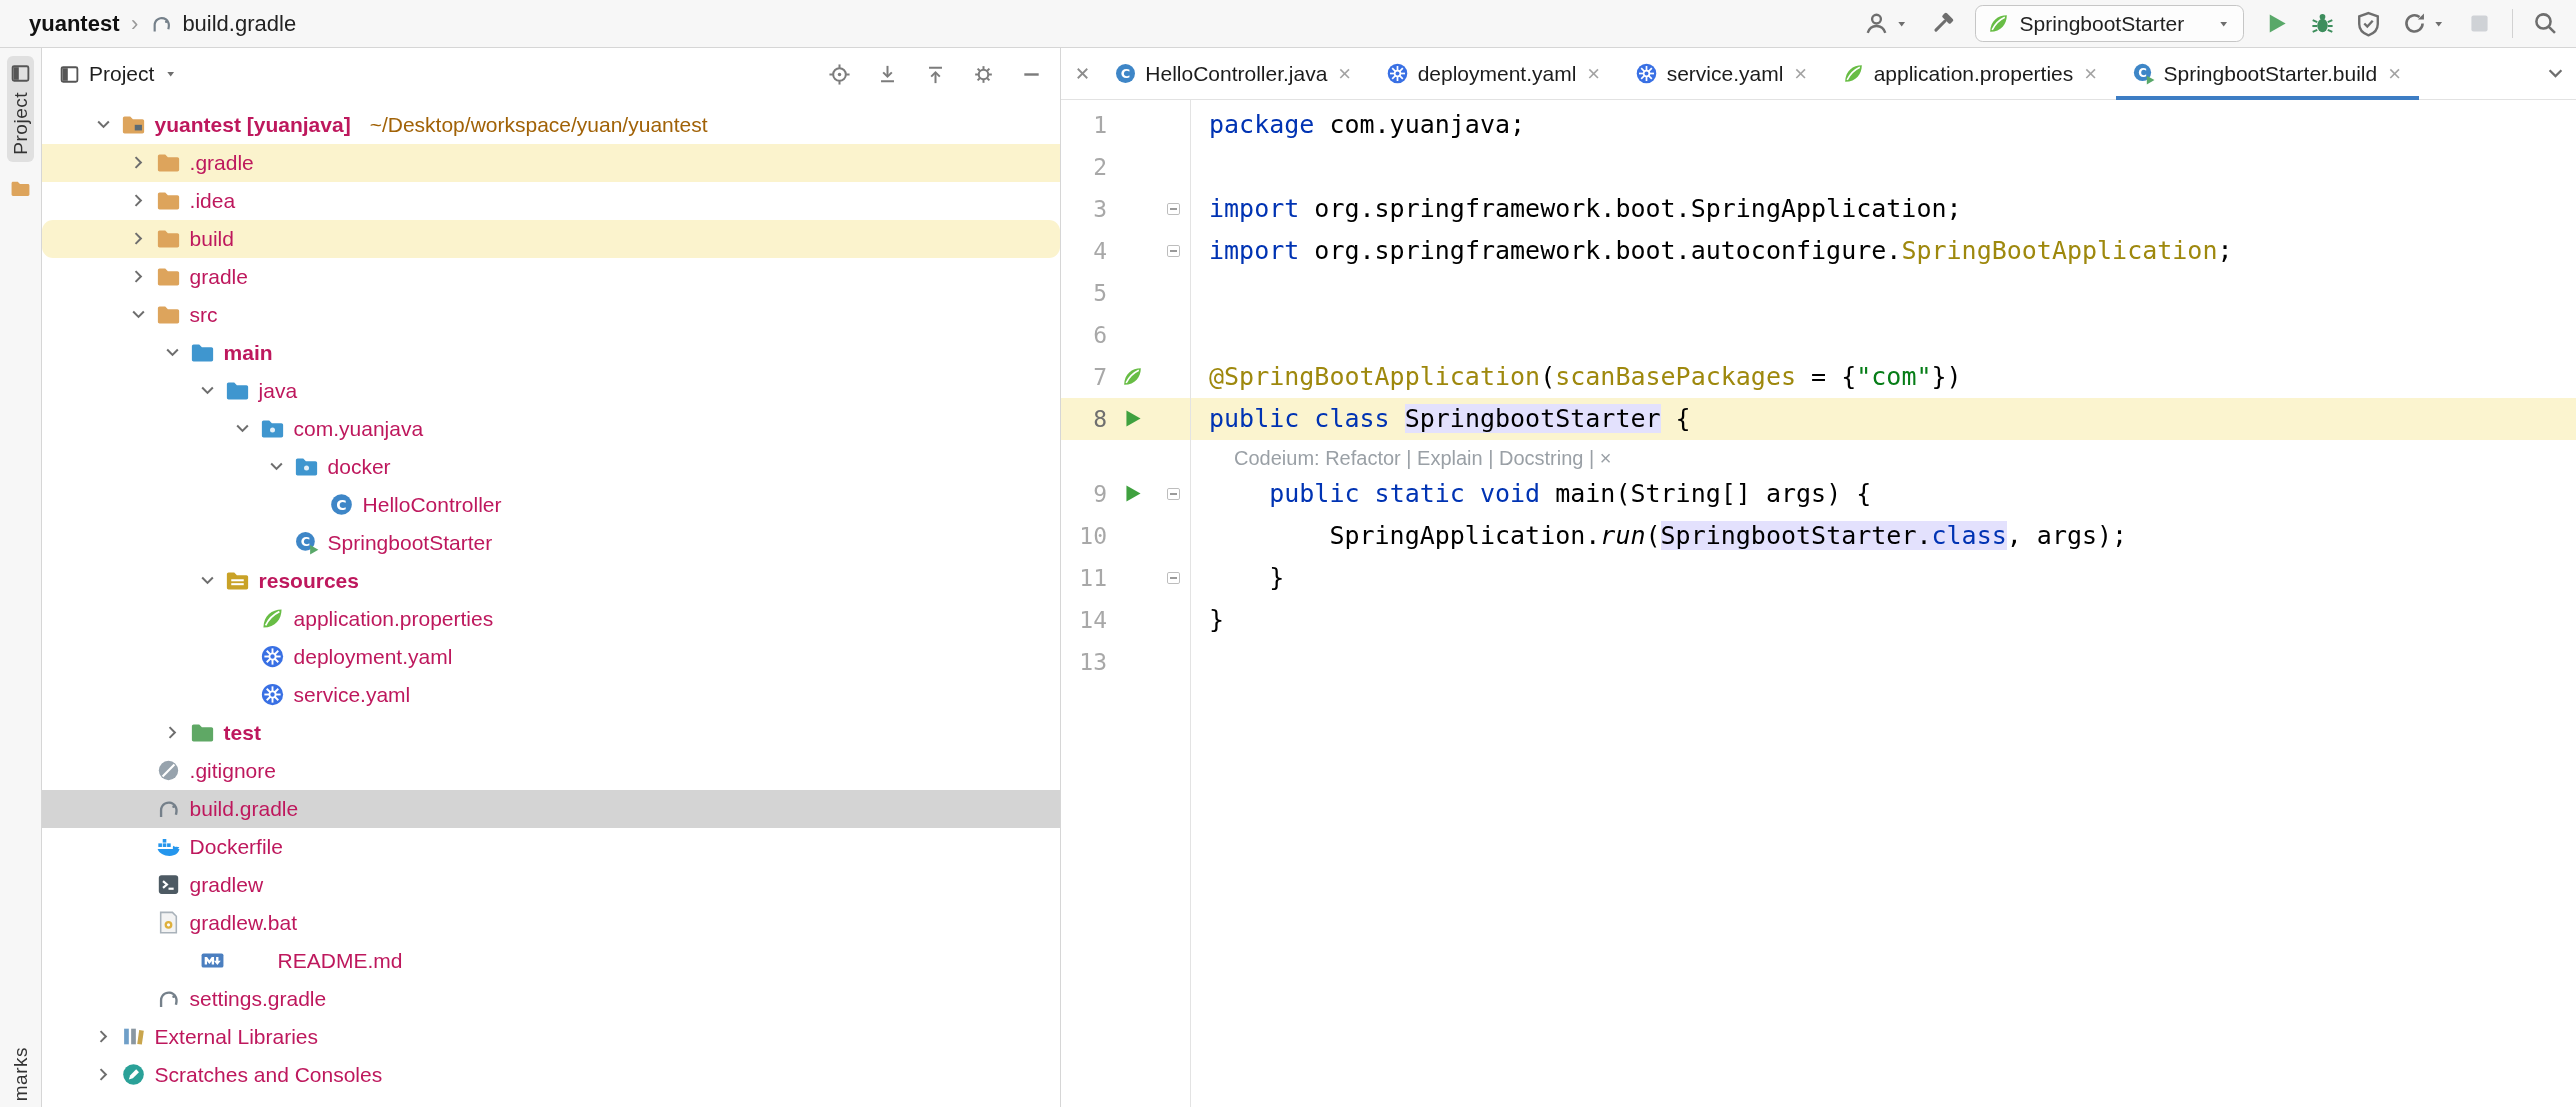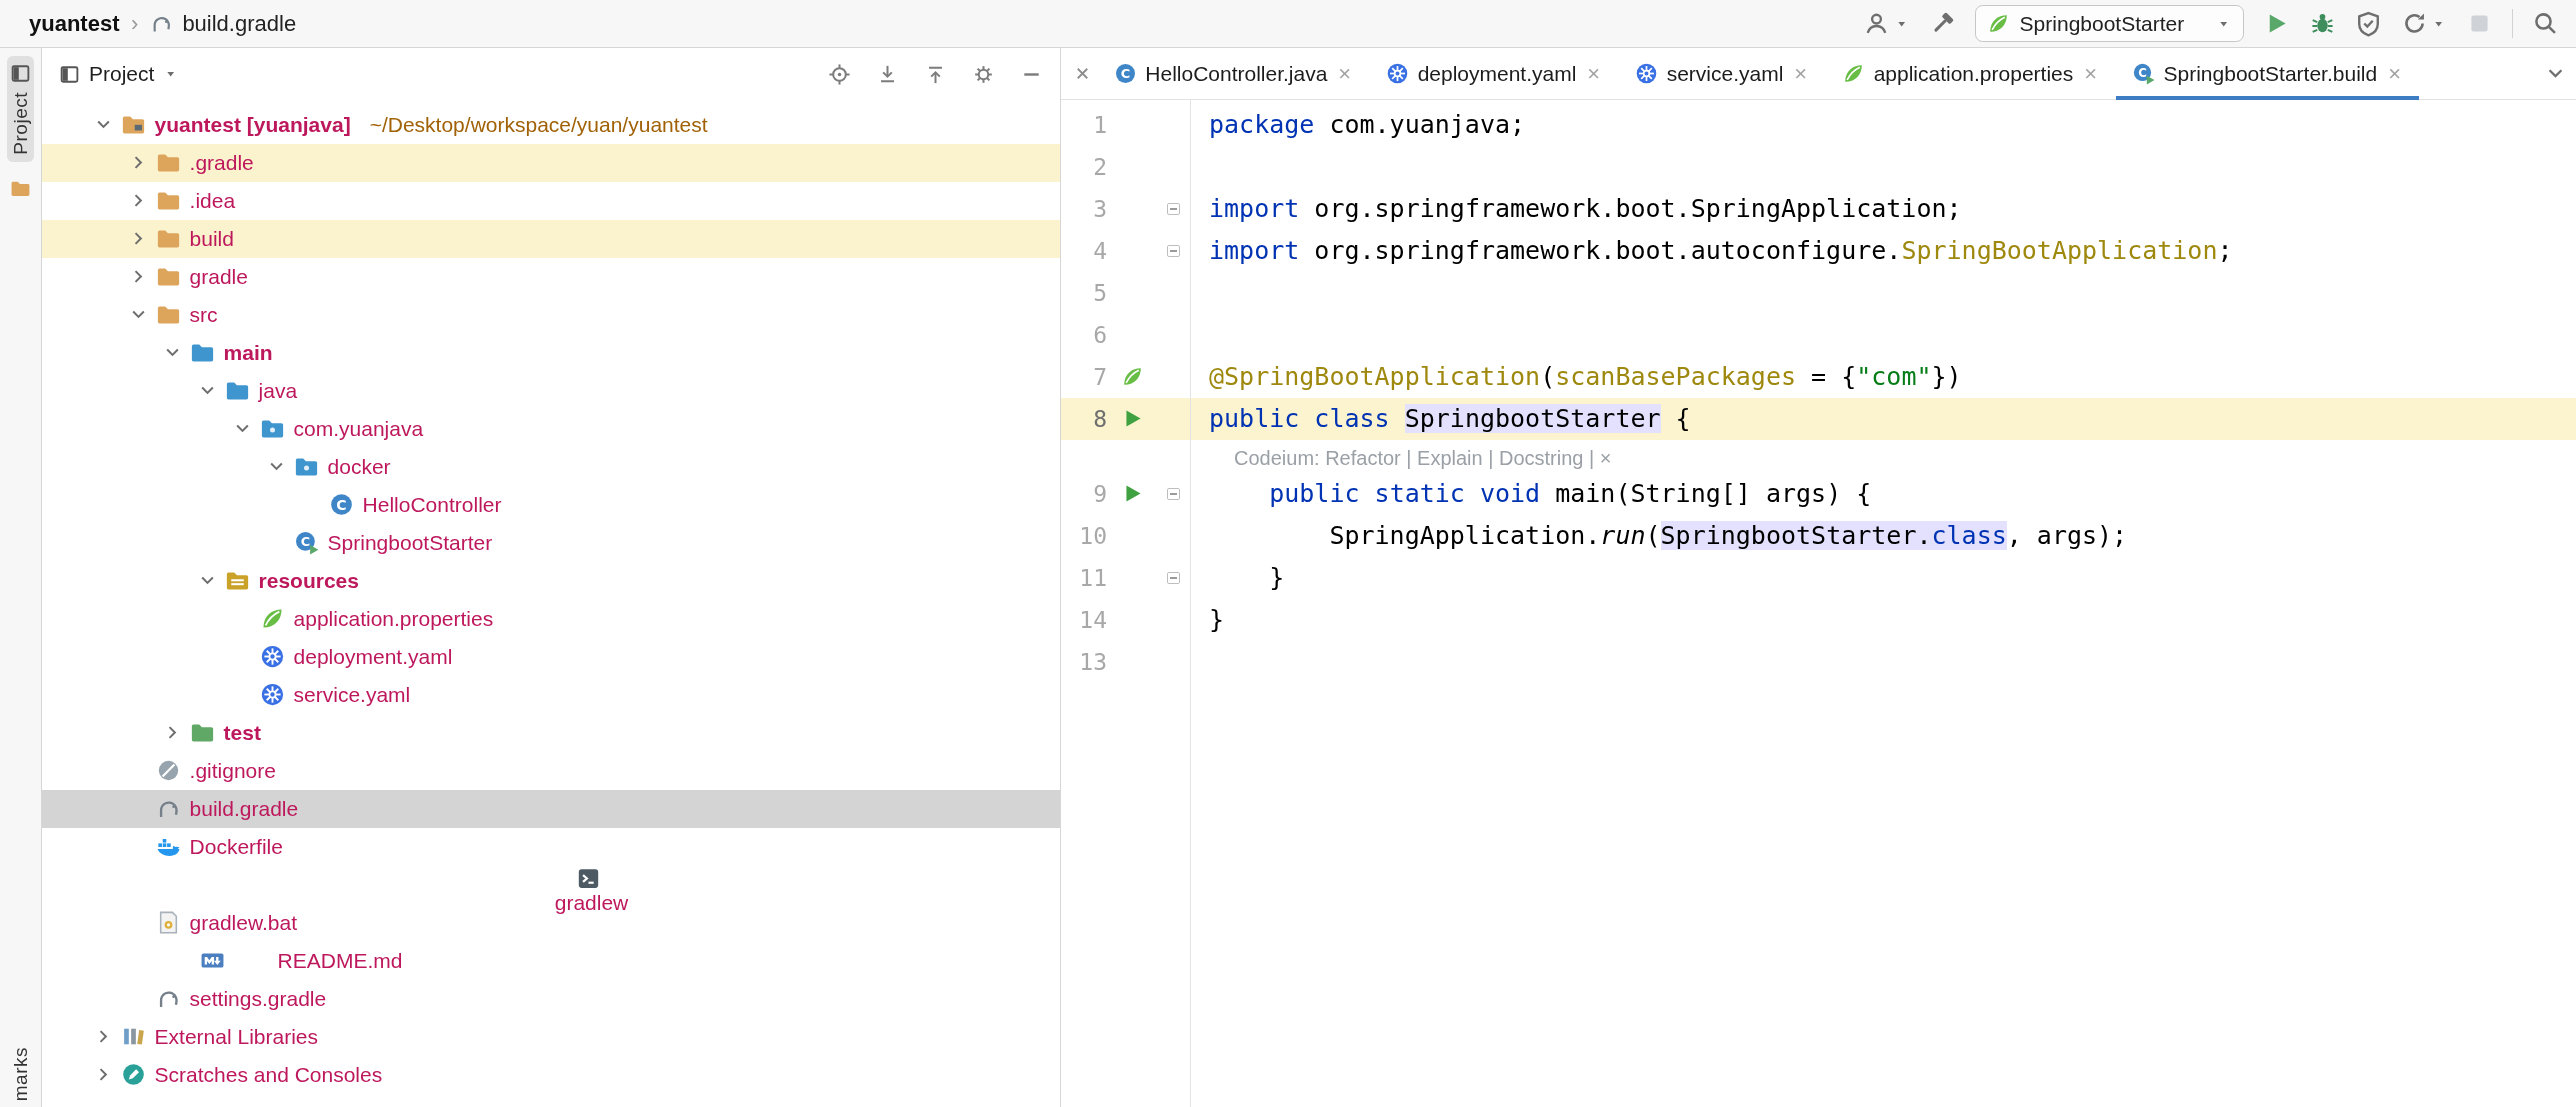--- a/index.html
+++ b/index.html
@@ -331,21 +331,21 @@
                 <path d="M5.5 3.5 10 8l-4.5 4.5" fill="none" stroke="#6e6e6e" stroke-width="1.7"></path>
               </svg>
             </span>
             <span class="ticon">
               <svg viewBox="0 0 16 16">
                 <path d="M1.2 4c0-.6.5-1.1 1.1-1.1h3.6l1.7 1.7h6.1c.6 0 1.1.5 1.1 1.1v6.9c0 .6-.5 1.1-1.1 1.1H2.3c-.6 0-1.1-.5-1.1-1.1z" fill="#dda45c"></path>
               </svg>
             </span>
             <span class="tlabel">.idea</span>
           </div>
-          <div class="trow bg-yellow" style="padding-left: 81px;">
+          <div class="trow bg-yellow" style="padding-left: 81px; border-radius: 11px;">
             <span class="chev">
               <svg viewBox="0 0 16 16">
                 <path d="M5.5 3.5 10 8l-4.5 4.5" fill="none" stroke="#6e6e6e" stroke-width="1.7"></path>
               </svg>
             </span>
             <span class="ticon">
               <svg viewBox="0 0 16 16">
                 <path d="M1.2 4c0-.6.5-1.1 1.1-1.1h3.6l1.7 1.7h6.1c.6 0 1.1.5 1.1 1.1v6.9c0 .6-.5 1.1-1.1 1.1H2.3c-.6 0-1.1-.5-1.1-1.1z" fill="#dda45c"></path>
               </svg>
             </span>
@@ -549,21 +549,21 @@
                 <rect x="1.5" y="6" width="2.3" height="2.3"></rect>
                 <rect x="4.3" y="6" width="2.3" height="2.3"></rect>
                 <rect x="7.1" y="6" width="2.3" height="2.3"></rect>
                 <rect x="4.3" y="3.2" width="2.3" height="2.3"></rect>
                 <path d="M1 9.6h14c-.5 2.6-2.7 4.4-6.3 4.4C5 14 2 12.4 1 9.6z"></path>
                 <path d="M10.8 9c-.1-.5.1-1.1.5-1.5l.9.8c.8-.4 2.1-.1 2.7.2-.2.7-.9 1.2-1.8 1.2H10.8z"></path>
               </svg>
             </span>
             <span class="tlabel">Dockerfile</span>
           </div>
-          <div class="trow" style="padding-left: 81px; flex-direction: column;">
+          <div class="trow" style="padding-left: 81px;">
             <span class="chev"></span>
             <span class="ticon">
               <svg viewBox="0 0 16 16">
                 <rect x="1.8" y="2" width="12.4" height="12" rx="1.8" fill="#4d5a63"></rect>
                 <path d="M4.5 5.8 7 8 4.5 10.2" stroke="#fff" stroke-width="1.4" fill="none"></path>
                 <line x1="8" y1="10.7" x2="11.3" y2="10.7" stroke="#fff" stroke-width="1.4"></line>
               </svg>
             </span>
             <span class="tlabel">gradlew</span>
           </div>

